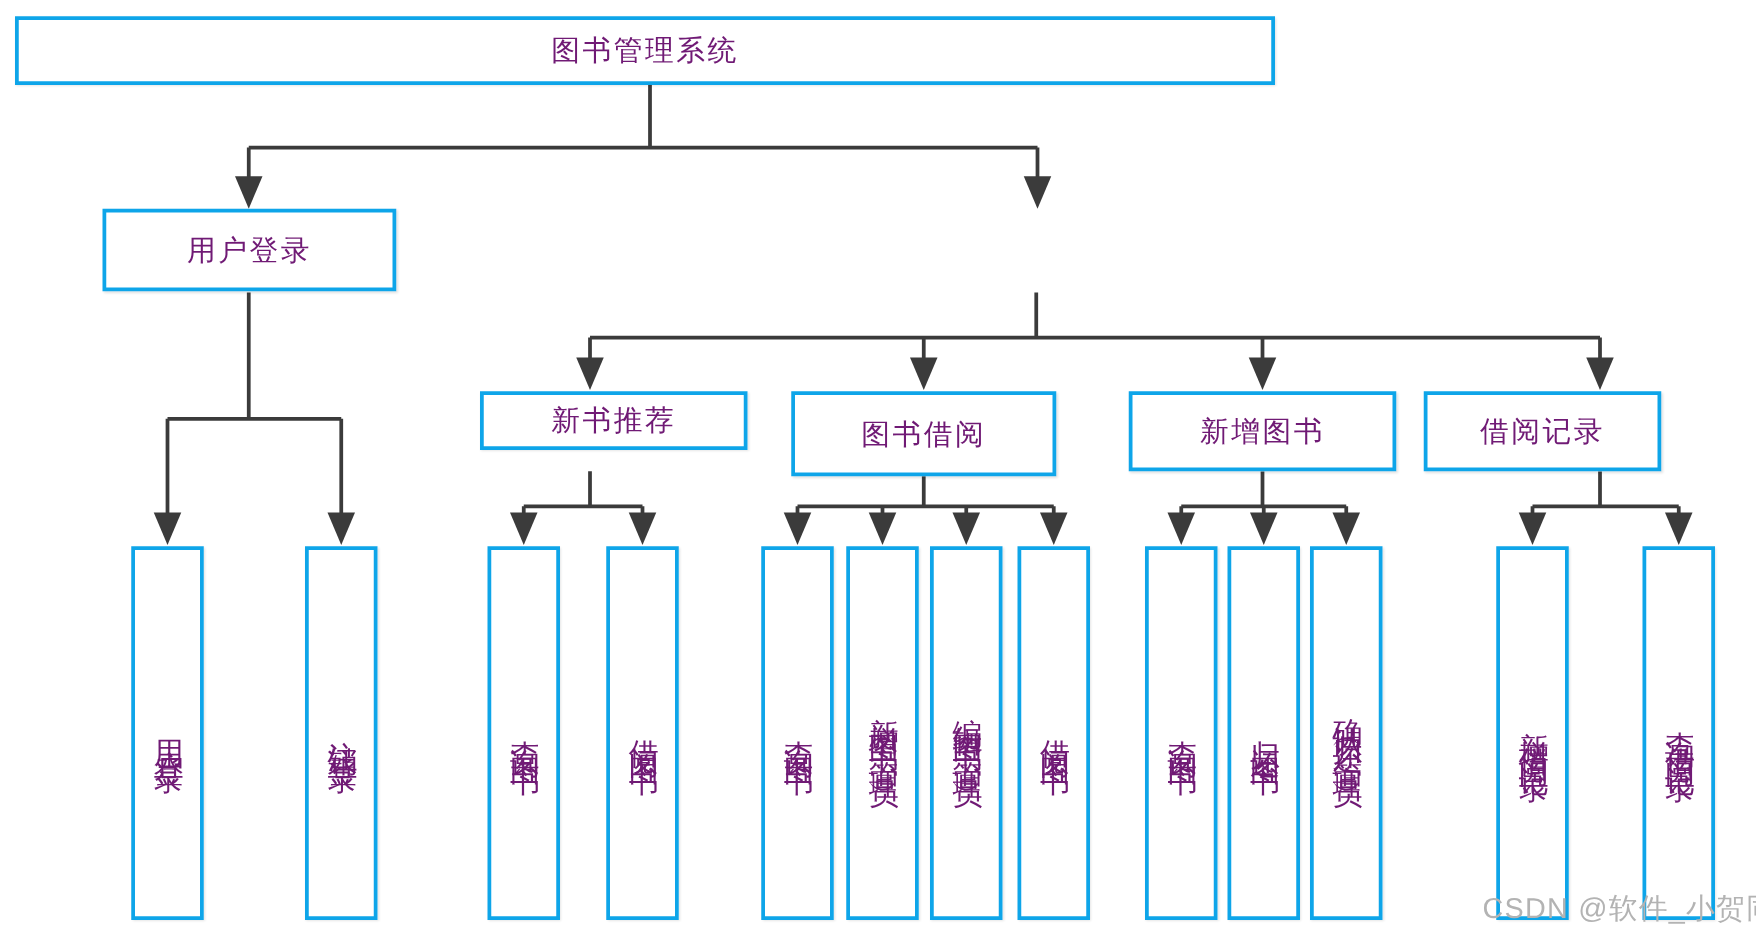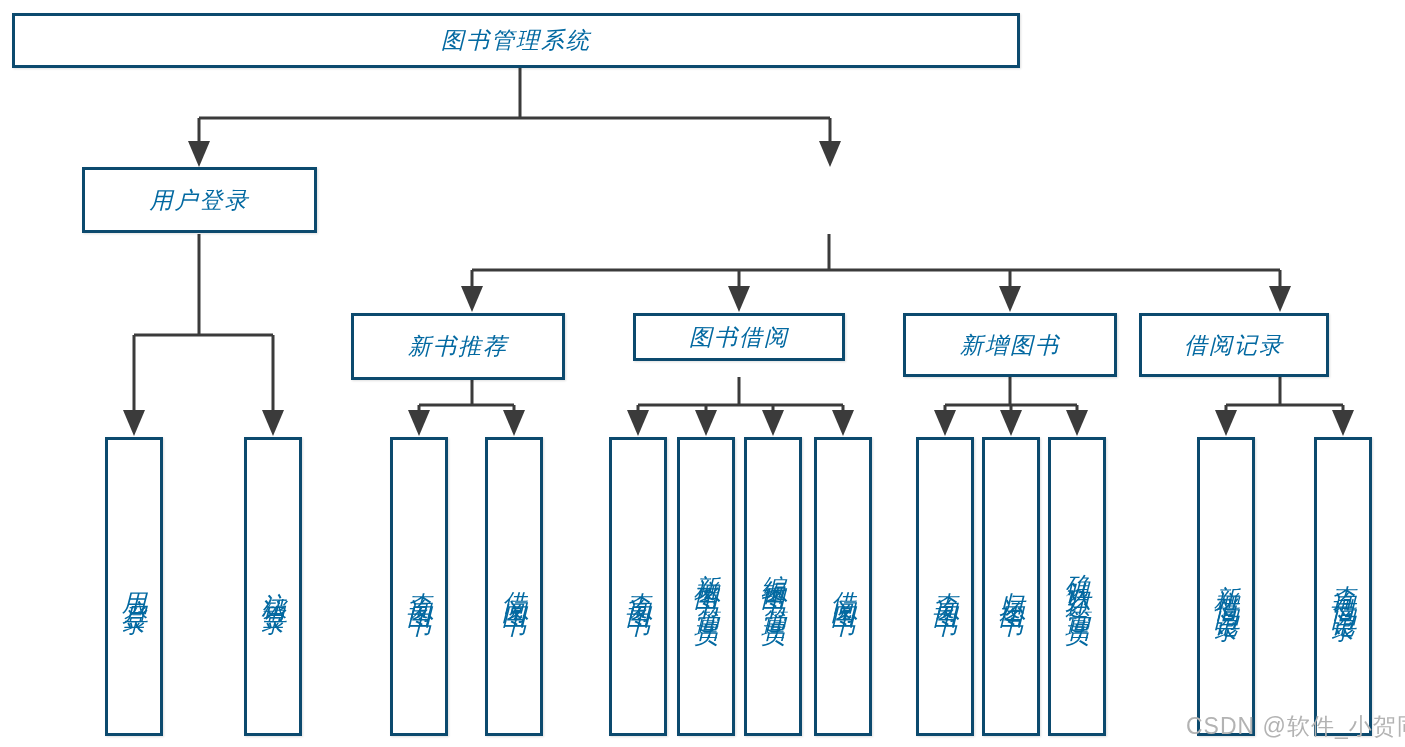--- a/index.html
+++ b/index.html
@@ -19,29 +19,28 @@
     position: absolute;
     left: 0;
     top: 0;
     width: 1405px;
     height: 747px;
     pointer-events: none;
   }
   .node {
     position: absolute;
     box-sizing: border-box;
-    border: 3px solid #0c4a6e;
+    border: 3px solid #0ea5e9;
     background: #ffffff;
     display: flex;
     align-items: center;
     justify-content: center;
-    color: #0369a1;
+    color: #701a75;
     box-shadow: 1px 1px 2px rgba(0,0,0,0.12);
     z-index: 2;
-    font-style: italic;
   }
   .hbox .lbl {
     font-size: 23px;
     letter-spacing: 2px;
     white-space: nowrap;
   }
   .vbox .lbl {
     writing-mode: vertical-rl;
     text-orientation: mixed;
     font-size: 24px;
@@ -107,24 +106,24 @@
   </svg>
 
   <div class="node hbox" style="left:12px; top:13px; width:1008px; height:55px">
     <span class="lbl">图书管理系统</span>
   </div>
 
   <div class="node hbox" style="left:82px; top:167px; width:235px; height:66px">
     <span class="lbl">用户登录</span>
   </div>
 
-  <div class="node hbox" style="left:351px; top:313px; width:214px; height:67px">
+  <div class="node hbox" style="left:384px; top:313px; width:214px; height:47px">
     <span class="lbl">新书推荐</span>
   </div>
-  <div class="node hbox" style="left:633px; top:313px; width:212px; height:48px">
+  <div class="node hbox" style="left:633px; top:313px; width:212px; height:68px">
     <span class="lbl">图书借阅</span>
   </div>
   <div class="node hbox" style="left:903px; top:313px; width:214px; height:64px">
     <span class="lbl">新增图书</span>
   </div>
   <div class="node hbox" style="left:1139px; top:313px; width:190px; height:64px">
     <span class="lbl">借阅记录</span>
   </div>
 
   <div class="node vbox" style="left:105px; top:437px; width:58px; height:299px">

